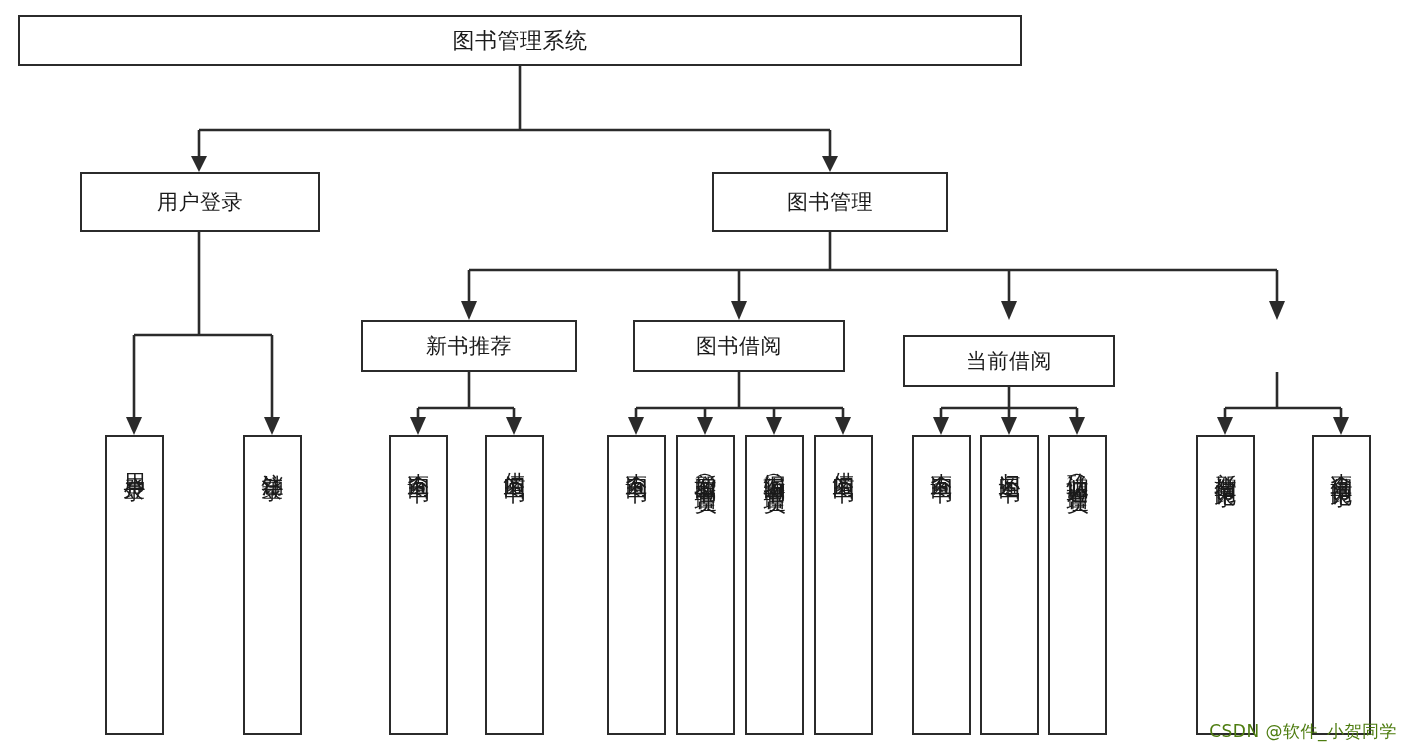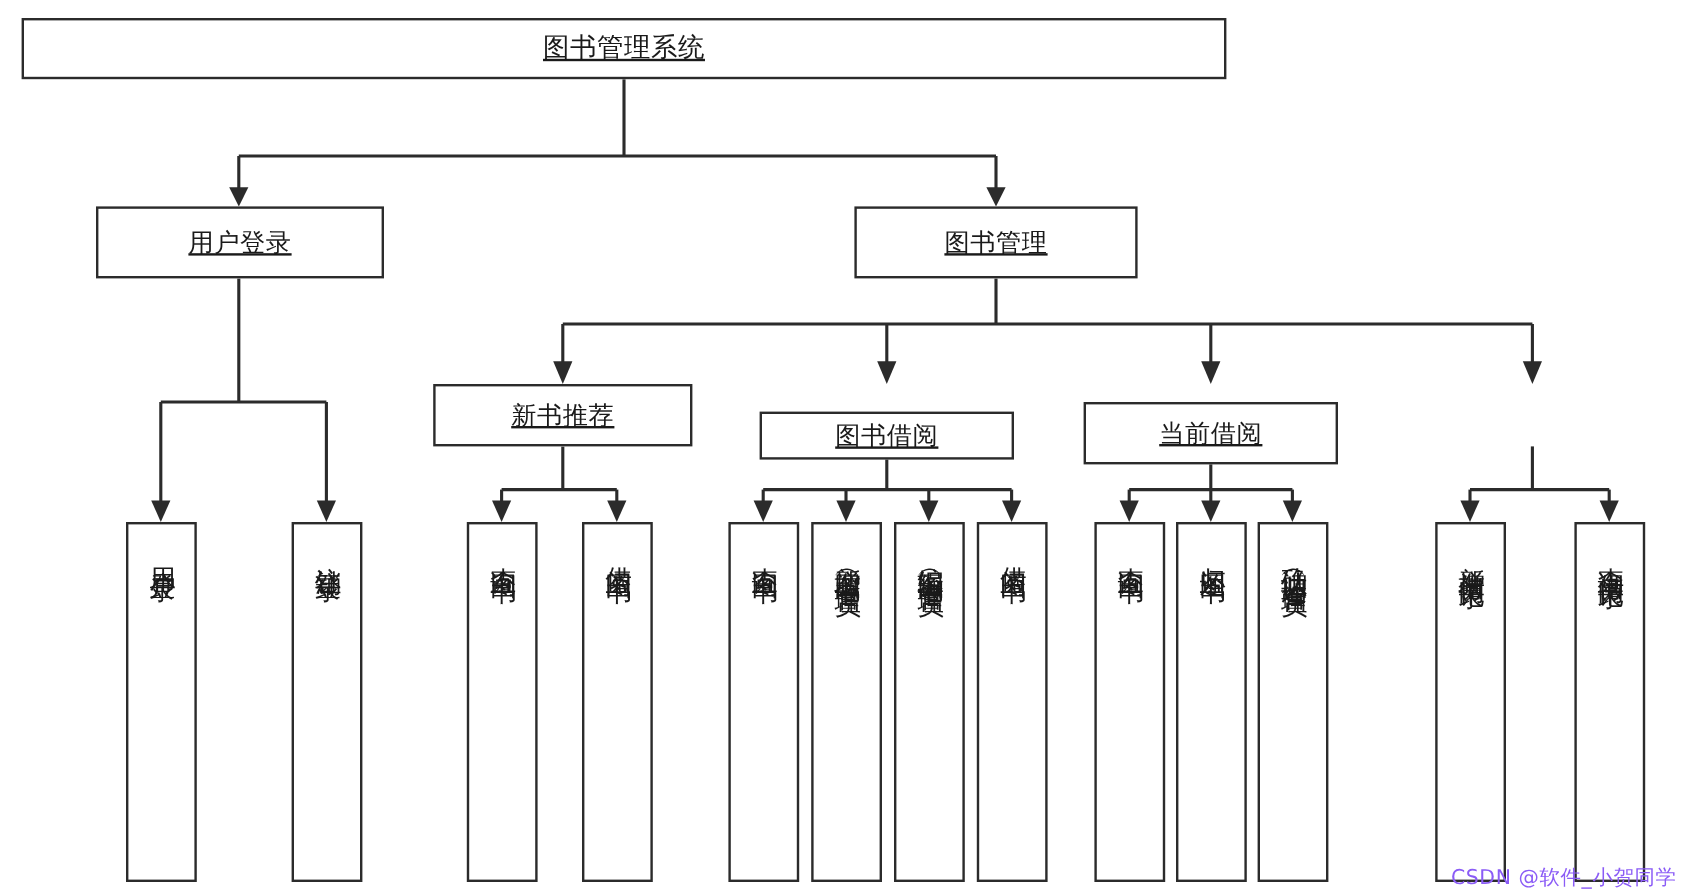--- a/index.html
+++ b/index.html
@@ -52,21 +52,20 @@
     text-align: center;
     line-height: 1.18;
     color: #1a1a1a;
     white-space: pre-line;
   }
   
   .node.horizontal .node-label {
     writing-mode: horizontal-tb;
     font-size: 21px;
     letter-spacing: 0.5px;
-    text-decoration: underline;
   }
   .node.root .node-label {
     font-size: 22px;
   }
   
   .node.vertical {
     align-items: flex-start;
     padding-top: 18px;
   }
   .node.vertical .node-label {
@@ -75,21 +74,21 @@
     font-size: 22px;
     letter-spacing: 3px;
     line-height: 1;
   }
   
   #watermark {
     position: absolute;
     right: 8px;
     bottom: 4px;
     font-size: 17px;
-    color: #8b5cf6;
+    color: #4d7c0f;
     letter-spacing: 0.5px;
     user-select: none;
     white-space: nowrap;
   }
 </style>
 </head>
 <body>
 
 <div id="diagram-root">
 
@@ -166,21 +165,21 @@
   </div>
 
   <div class="node horizontal" style="left:712px; top:172px; width:236px; height:60px;">
     <span class="node-label">图书管理</span>
   </div>
 
   <div class="node horizontal" style="left:361px; top:320px; width:216px; height:52px;">
     <span class="node-label">新书推荐</span>
   </div>
 
-  <div class="node horizontal" style="left:633px; top:320px; width:212px; height:40px;margin-top:23px;">
+  <div class="node horizontal" style="left:633px; top:320px; width:212px; height:52px;">
     <span class="node-label">图书借阅</span>
   </div>
 
   <div class="node horizontal" style="left:903px; top:320px; width:212px; height:52px;margin-top:15px;">
     <span class="node-label">当前借阅</span>
   </div>
 
 
   <div class="node vertical" style="left:105px; top:435px; width:59px; height:300px;">
     <span class="node-label">用户登录</span>

